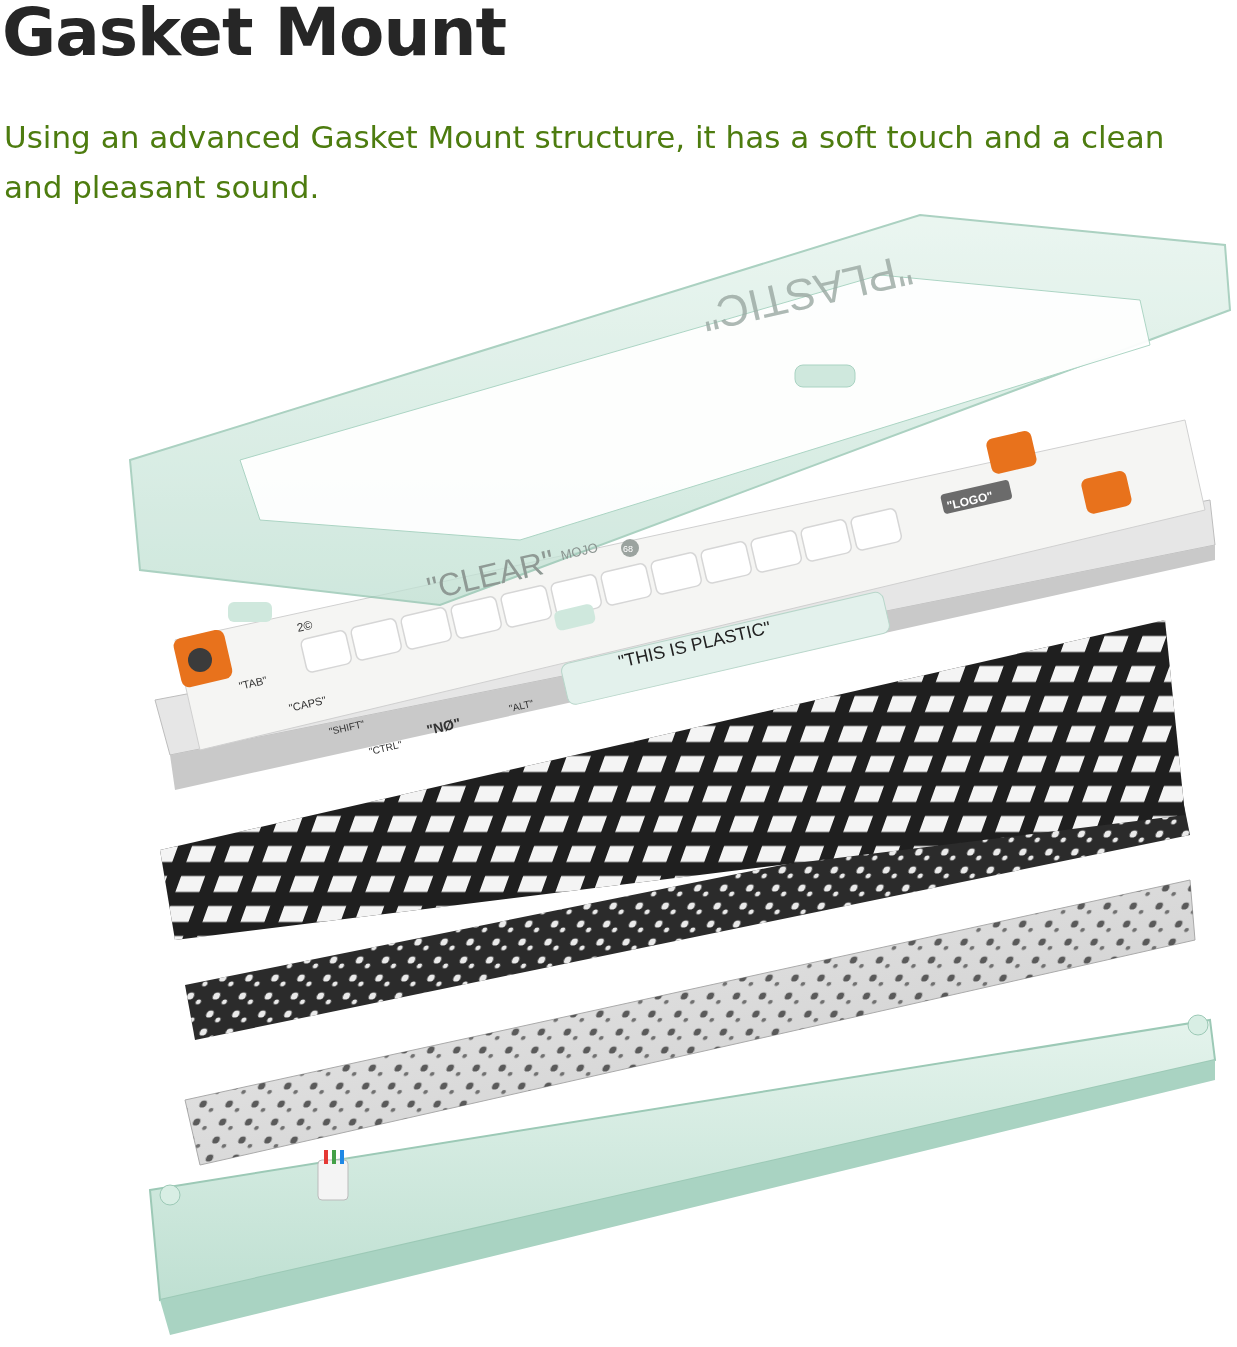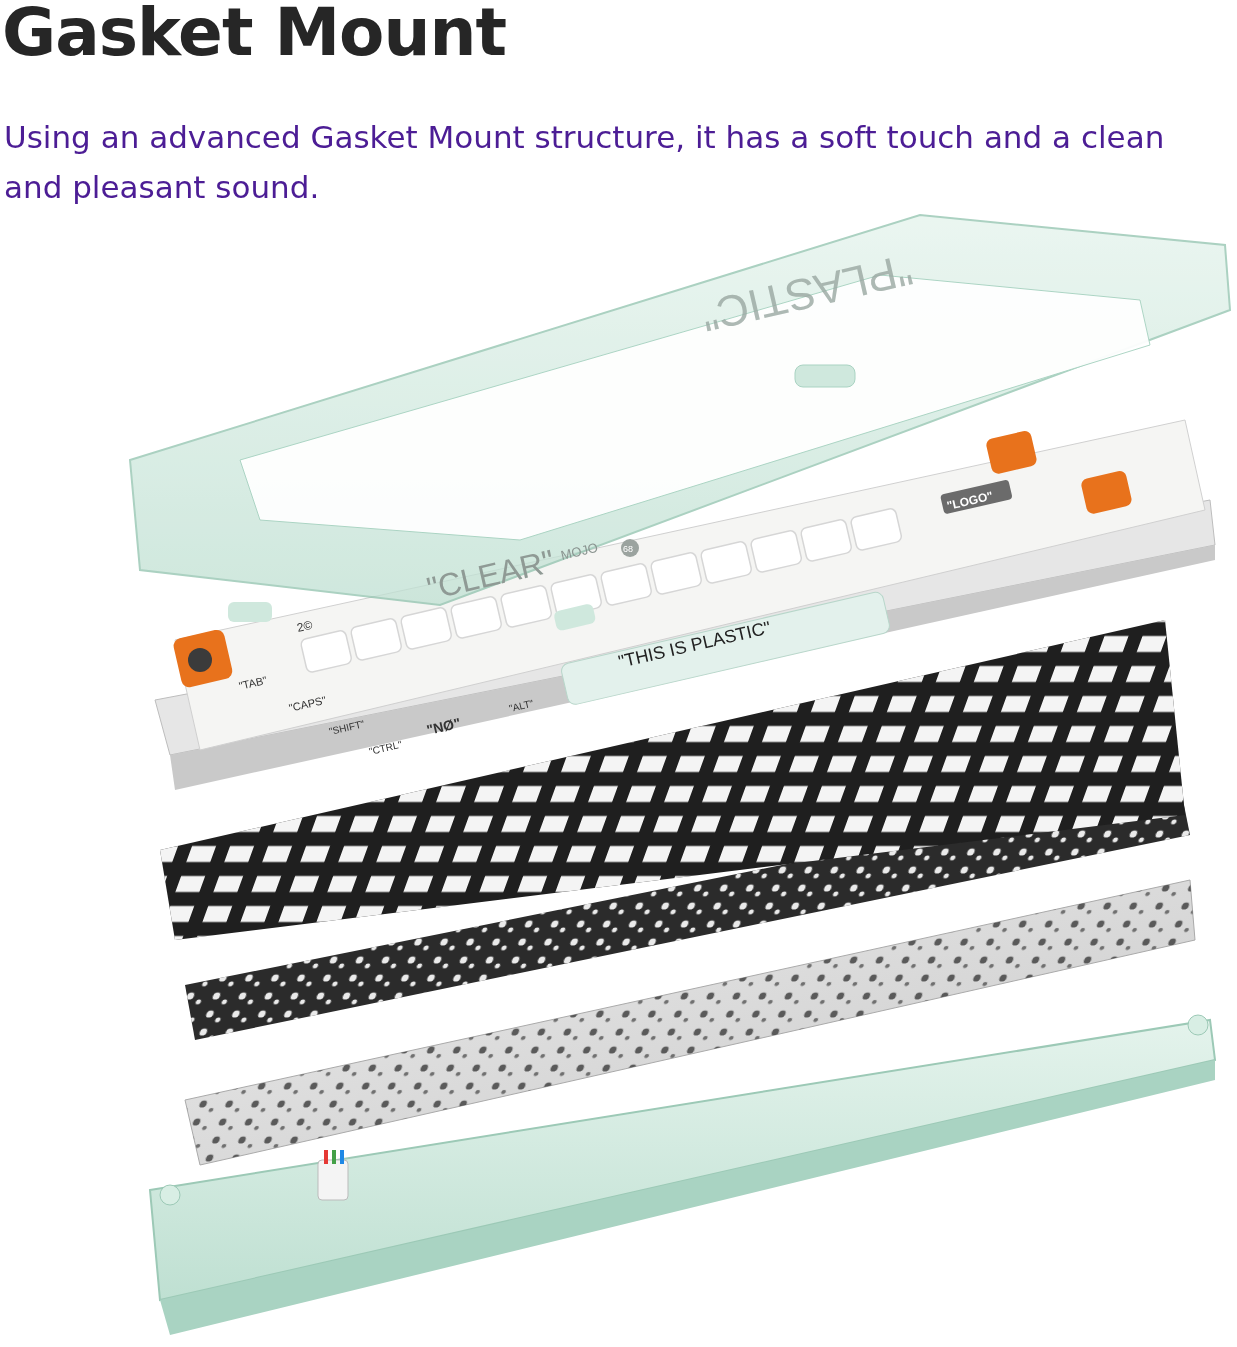--- a/index.html
+++ b/index.html
@@ -1,18 +1,18 @@
 <!DOCTYPE html>
 <html><head>
   <meta charset="utf-8">
   <style>
     html, body { margin: 0; padding: 0; background: #ffffff; }
     body { width: 1237px; height: 1347px; position: relative; overflow: hidden; font-family: "DejaVu Sans", sans-serif; }
     .title { position: absolute; left: 2px; top: -6px; margin: 0; font-size: 66px; font-weight: bold; color: #262626; letter-spacing: -1px; }
-    .desc { position: absolute; left: 4px; top: 112px; width: 1220px; margin: 0; font-size: 31px; line-height: 50px; color: #4c1d95; font-weight: normal; }
+    .desc { position: absolute; left: 4px; top: 112px; width: 1220px; margin: 0; font-size: 31px; line-height: 50px; color: #4d7c0f; font-weight: normal; }
     .illustration { position: absolute; left: 0; top: 200px; width: 1237px; height: 1147px; }
     svg text { font-family: "Liberation Sans", sans-serif; }
   </style>
 </head>
 <body>
 
 <h1 class="title">Gasket Mount</h1>
 <p class="desc">Using an advanced Gasket Mount structure, it has a soft touch and a clean and pleasant sound.</p>
 
 <div class="illustration">

